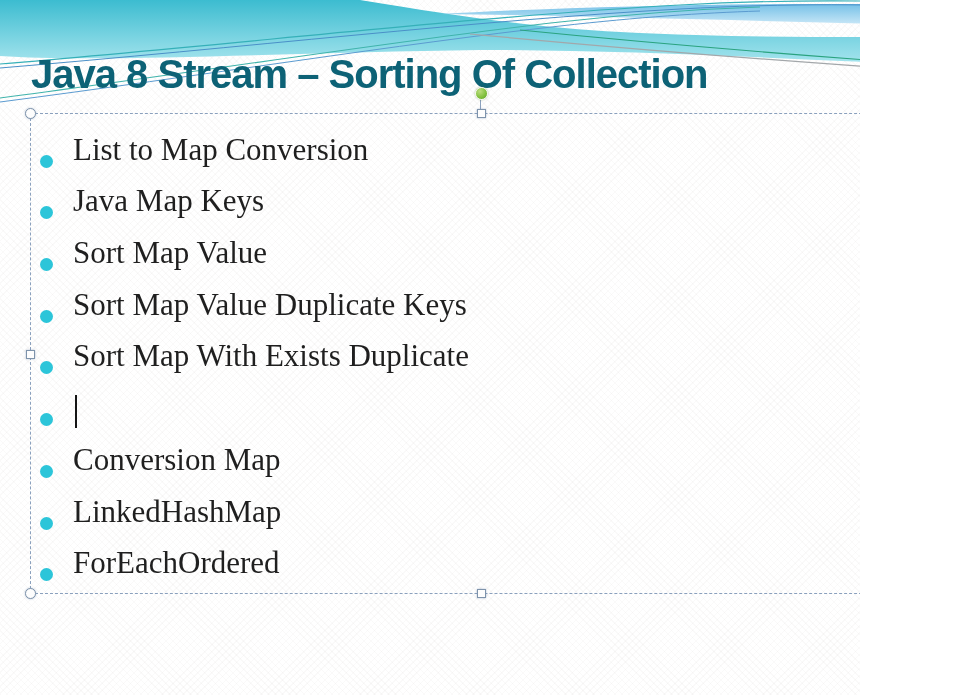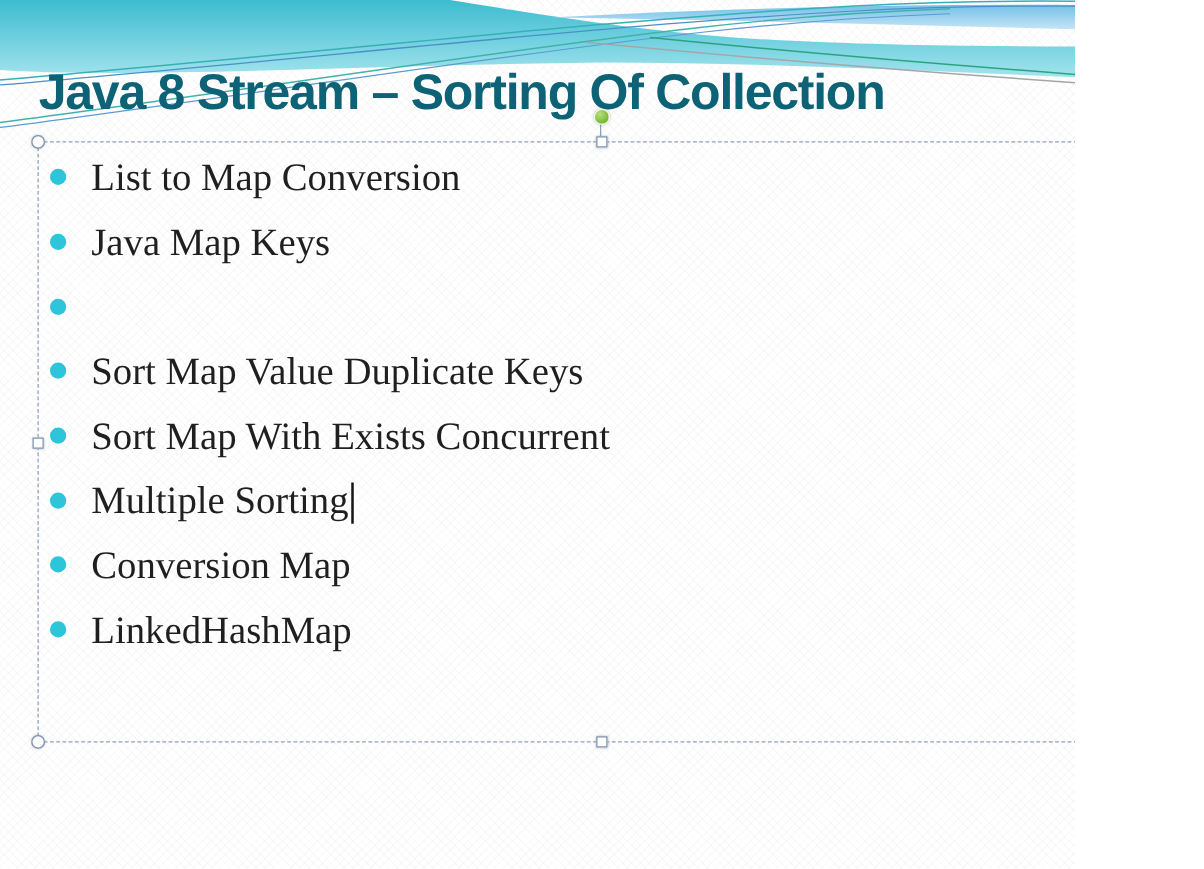--- a/index.html
+++ b/index.html
@@ -32,21 +32,21 @@
   .rot-stem{position:absolute;left:calc(50% - 1px);top:-15px;width:1px;height:15px;background:#8aa0bd;z-index:4;}
   .rot{
     position:absolute;left:calc(50% - 6px);top:-27px;width:11px;height:11px;border-radius:50%;
     background:radial-gradient(circle at 35% 30%, #bcdd7e, #7fbf3c 60%, #609f2b);
     border:1px solid #f2f7ea;box-shadow:0 0 2px rgba(60,90,30,.45);z-index:5;
   }
   .bullets{
     position:absolute;left:40px;top:116px;margin:0;padding:0;list-style:none;z-index:1;
   }
   .bullets li{
-    display:flex;align-items:center;height:51.7px;
+    display:flex;align-items:flex-end;height:51.7px;
     font-family:"Liberation Serif", serif;
     font-size:31px;color:#1f1f1f;
   }
   .dot{width:13px;height:13px;border-radius:50%;background:#2cc5d9;margin:0 20px 0 0;flex:0 0 auto;}
   .caret{display:inline-block;width:2px;height:33px;background:#151515;margin-left:2px;transform:translateY(2px);}
 </style>
 </head>
 <body>
 
 <div class="slide">
@@ -84,41 +84,45 @@
     <li>
       <span class="dot"></span>
       <span>List to Map Conversion</span>
     </li>
     <li>
       <span class="dot"></span>
       <span>Java Map Keys</span>
     </li>
     <li>
       <span class="dot"></span>
+      <span>Sort Map Value</span>
     </li>
     <li>
       <span class="dot"></span>
       <span>Sort Map Value Duplicate Keys</span>
     </li>
     <li>
       <span class="dot"></span>
-      <span>Sort Map With Exists Concurrent</span>
+      <span>Sort Map With Exists Duplicate</span>
     </li>
     <li>
       <span class="dot"></span>
-      <span>Multiple Sorting</span>
       <span class="caret"></span>
     </li>
     <li>
       <span class="dot"></span>
       <span>Conversion Map</span>
     </li>
     <li>
       <span class="dot"></span>
       <span>LinkedHashMap</span>
+    </li>
+    <li>
+      <span class="dot"></span>
+      <span>ForEachOrdered</span>
     </li>
   </ul>
 
   <div class="placeholder">
     <span class="rot-stem"></span>
     <span class="rot"></span>
     <span class="h circle tl"></span>
     <span class="h square tc"></span>
     <span class="h circle tr"></span>
     <span class="h square ml"></span>

